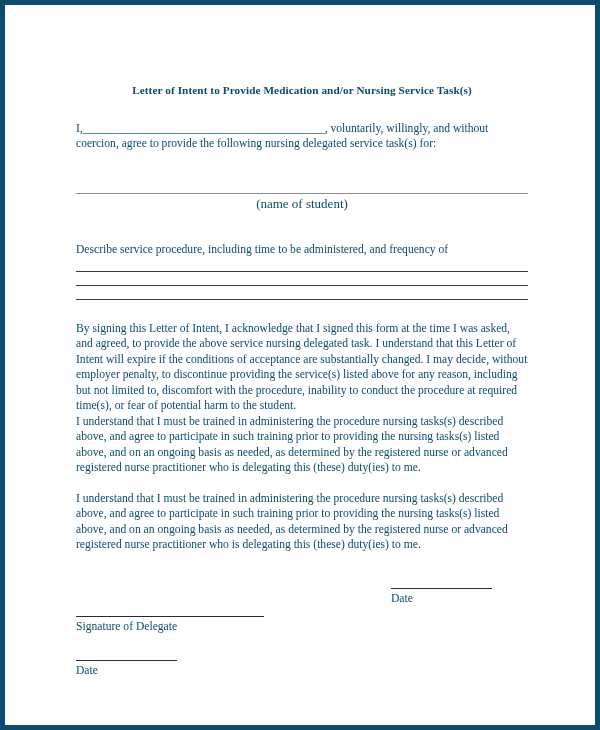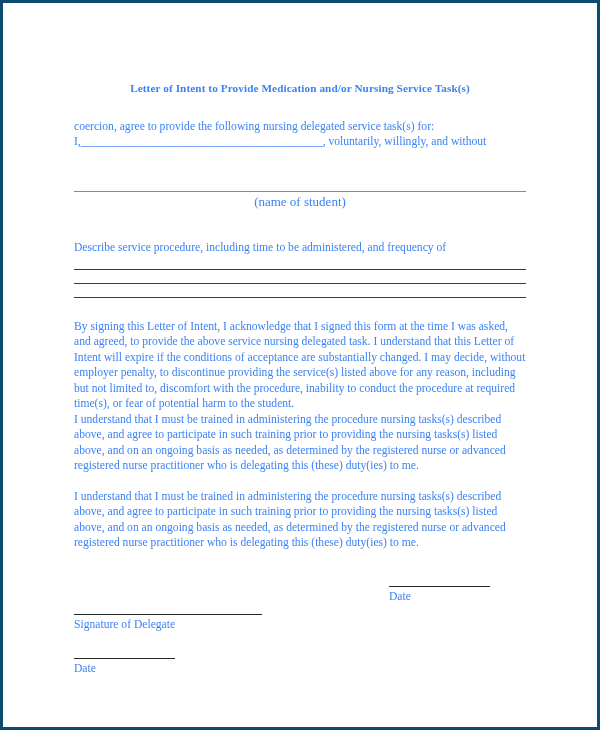--- a/index.html
+++ b/index.html
@@ -7,24 +7,24 @@
     margin: 0;
     padding: 0;
     background: #ffffff;
   }
   .page {
     position: relative;
     width: 600px;
     height: 730px;
     box-sizing: border-box;
     background: #ffffff;
-    border: 3px solid #0c4a6e;
+    border: 5px solid #0c4a6e;
     overflow: hidden;
     font-family: "Liberation Serif", "DejaVu Serif", serif;
-    color: #3b82f6;
+    color: #0c4a6e;
   }
   .content {
     position: absolute;
     left: 71px;
     top: 78px;
     width: 452px;
   }
 
   
   .doc-title {
@@ -127,24 +127,24 @@
   .sig-gap { height: 26px; }
 </style>
 </head>
 <body>
 
 <div class="page">
   <div class="content">
 
     <div class="doc-title">Letter of Intent to Provide Medication and/or Nursing Service Task(s)</div>
 
-    <div class="para">coercion, agree to provide the following nursing delegated service task(s) for:</div>
     <div class="para">
       <span>I,</span><span class="fill">____________________________________________</span><span>, voluntarily, willingly, and without</span>
     </div>
+    <div class="para">coercion, agree to provide the following nursing delegated service task(s) for:</div>
 
     <div class="sp-xl"></div>
     <div class="sp-md"></div>
 
     <hr class="name-rule">
     <div class="caption">(name of student)</div>
 
     <div class="sp-md"></div>
 
     <ul class="task-list">

